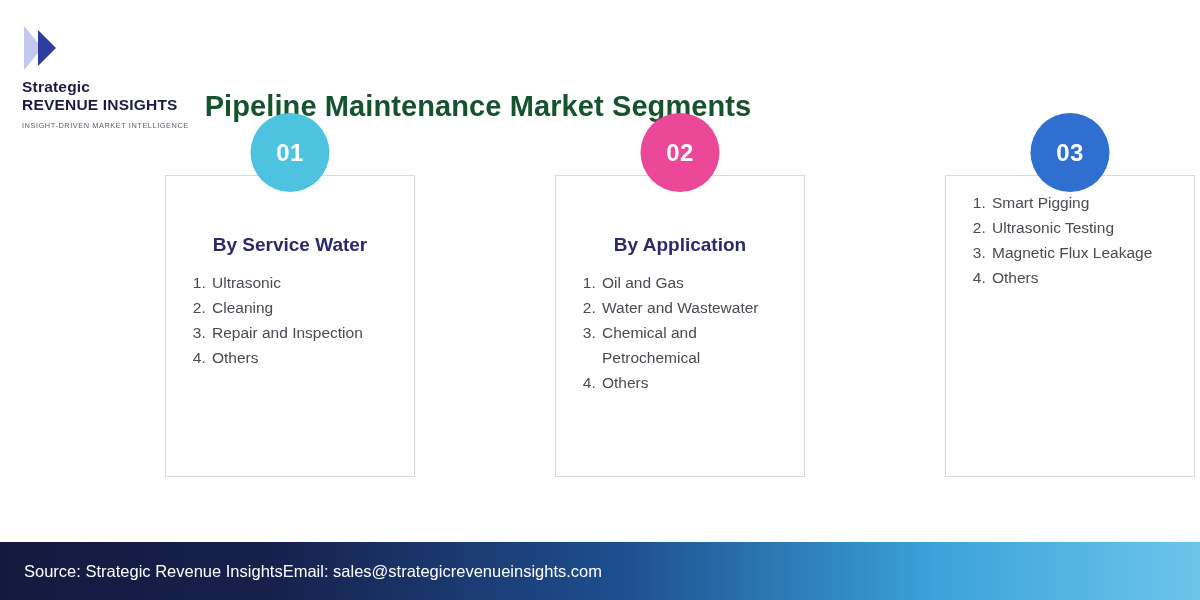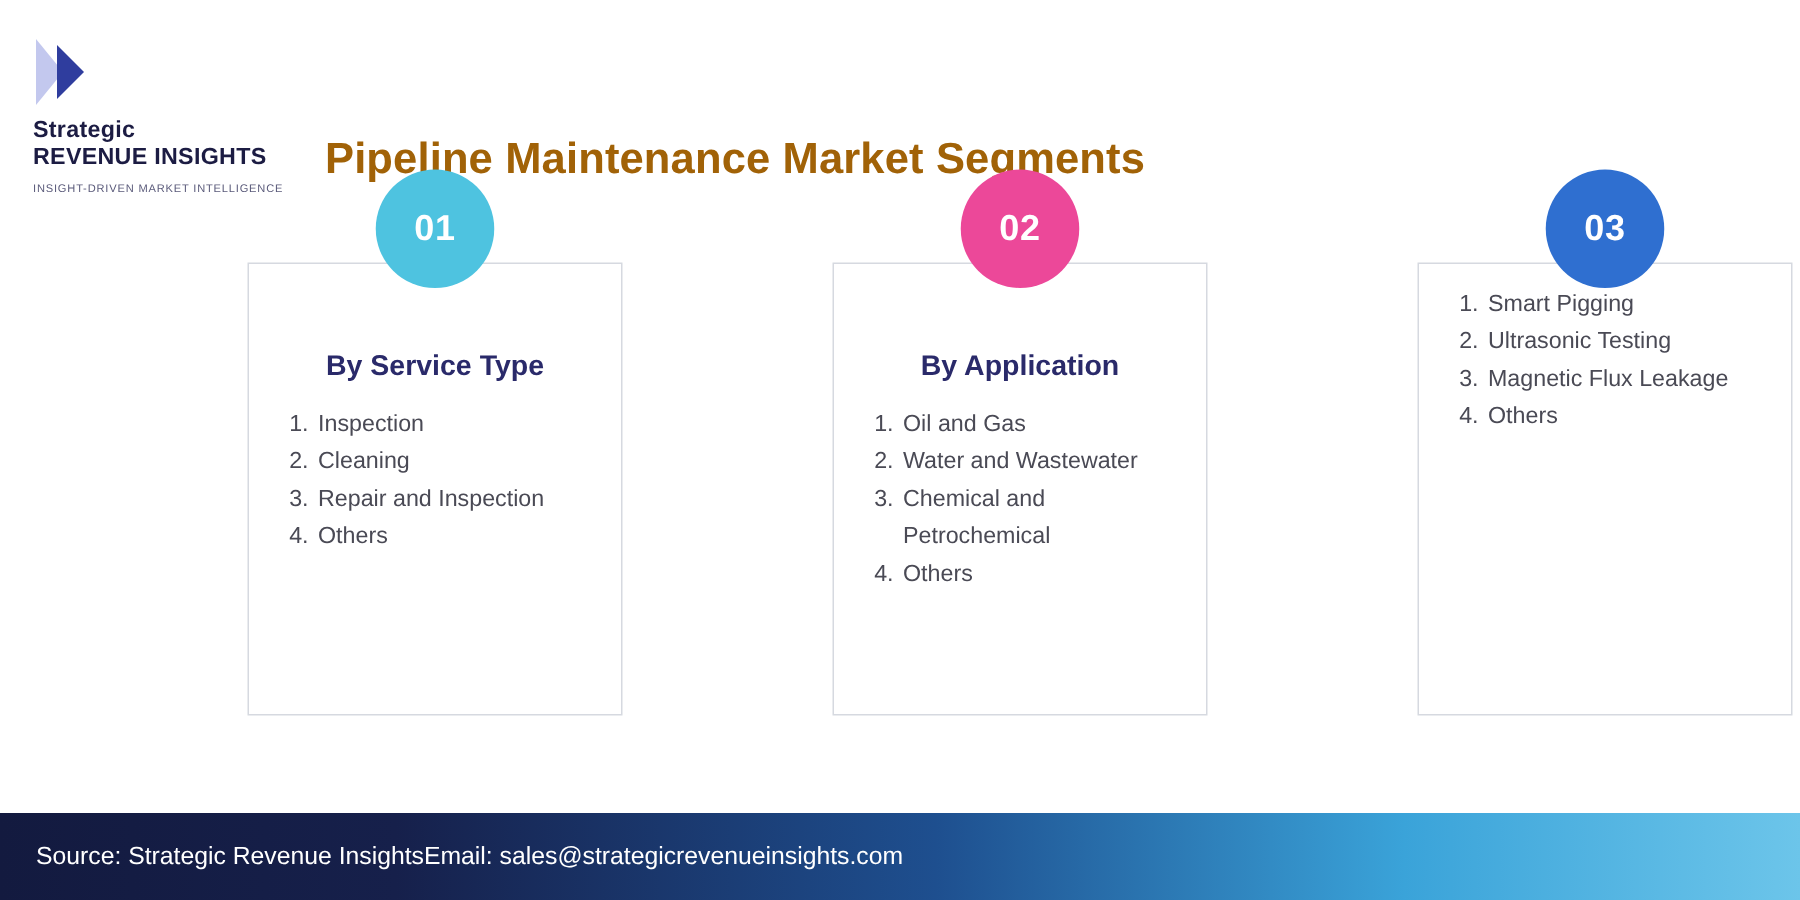--- a/index.html
+++ b/index.html
@@ -48,26 +48,26 @@
     font-size: 7.4px;
     color: #5a5a7a;
     letter-spacing: 0.55px;
     white-space: nowrap;
   }
 
   
   .title {
     position: absolute;
     top: 90px;
-    left: 12px;
+    left: 0;
     width: 956px;
     text-align: center;
     font-size: 29px;
     font-weight: bold;
-    color: #a16207;
+    color: #14532d;
     letter-spacing: 0.1px;
   }
 
   
   .cards {
     position: absolute;
     top: 175px;
     left: 165px;
     width: 1030px;
     display: flex;
@@ -149,23 +149,23 @@
     <div class="logo-tag">INSIGHT-DRIVEN MARKET INTELLIGENCE</div>
   </div>
 </div>
 
 <div class="title">Pipeline Maintenance Market Segments</div>
 
 <div class="cards">
 
   <div class="card">
     <div class="badge" style="background:#4ec3e0">01</div>
-    <div class="card-title">By Service Type</div>
+    <div class="card-title">By Service Water</div>
     <ol class="card-list">
-      <li>Inspection</li>
+      <li>Ultrasonic</li>
       <li>Cleaning</li>
       <li>Repair and Inspection</li>
       <li>Others</li>
     </ol>
   </div>
 
   <div class="card">
     <div class="badge" style="background:#ec4899">02</div>
     <div class="card-title">By Application</div>
     <ol class="card-list">

